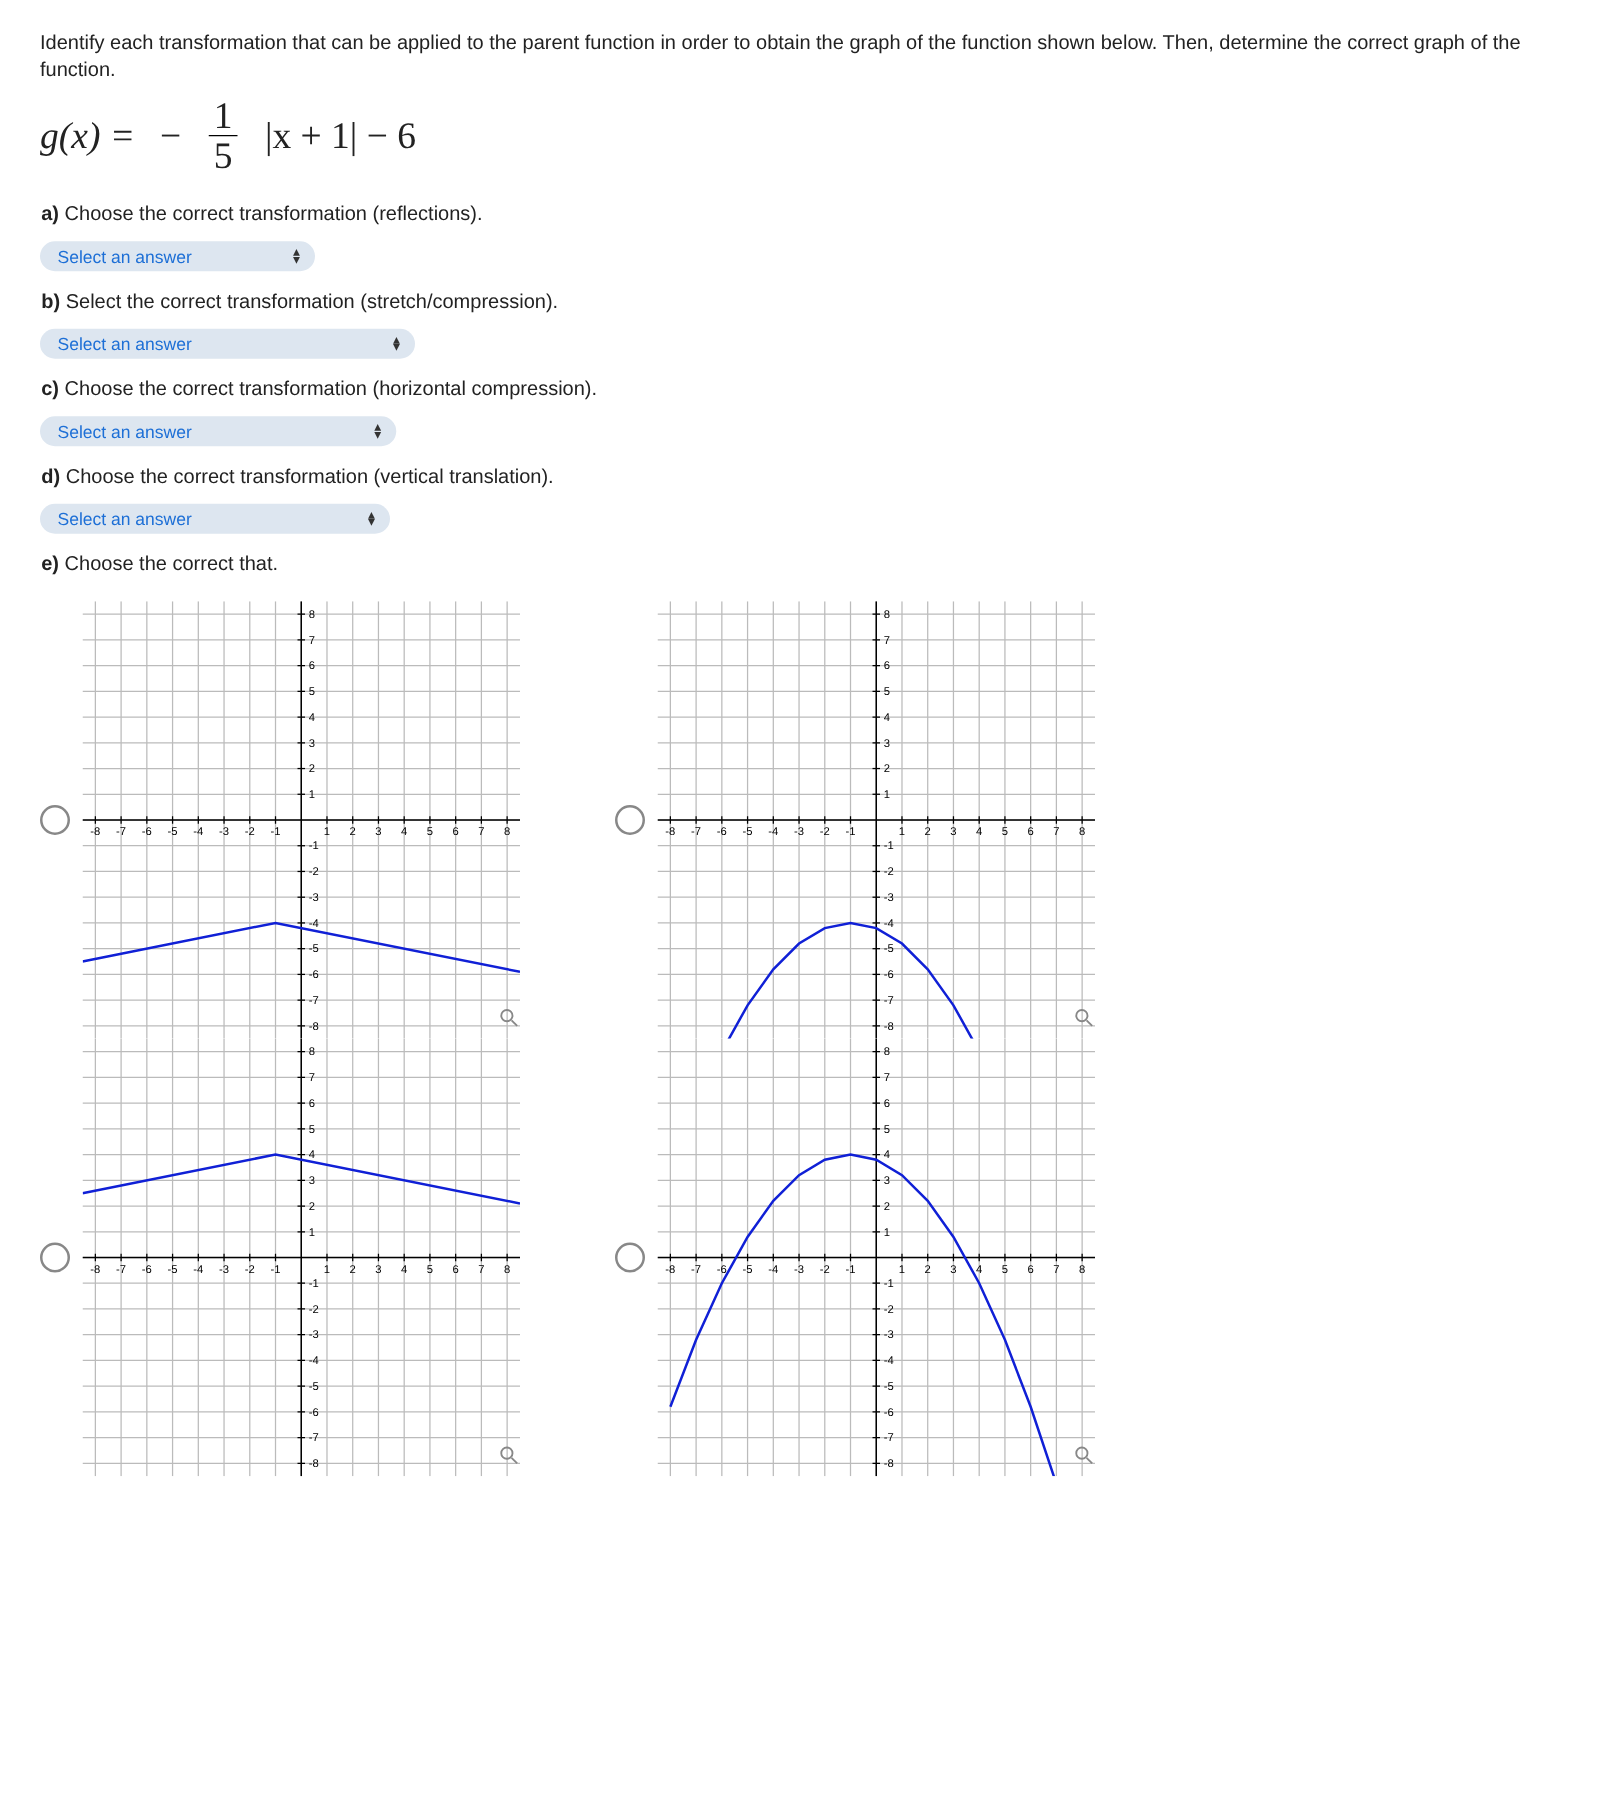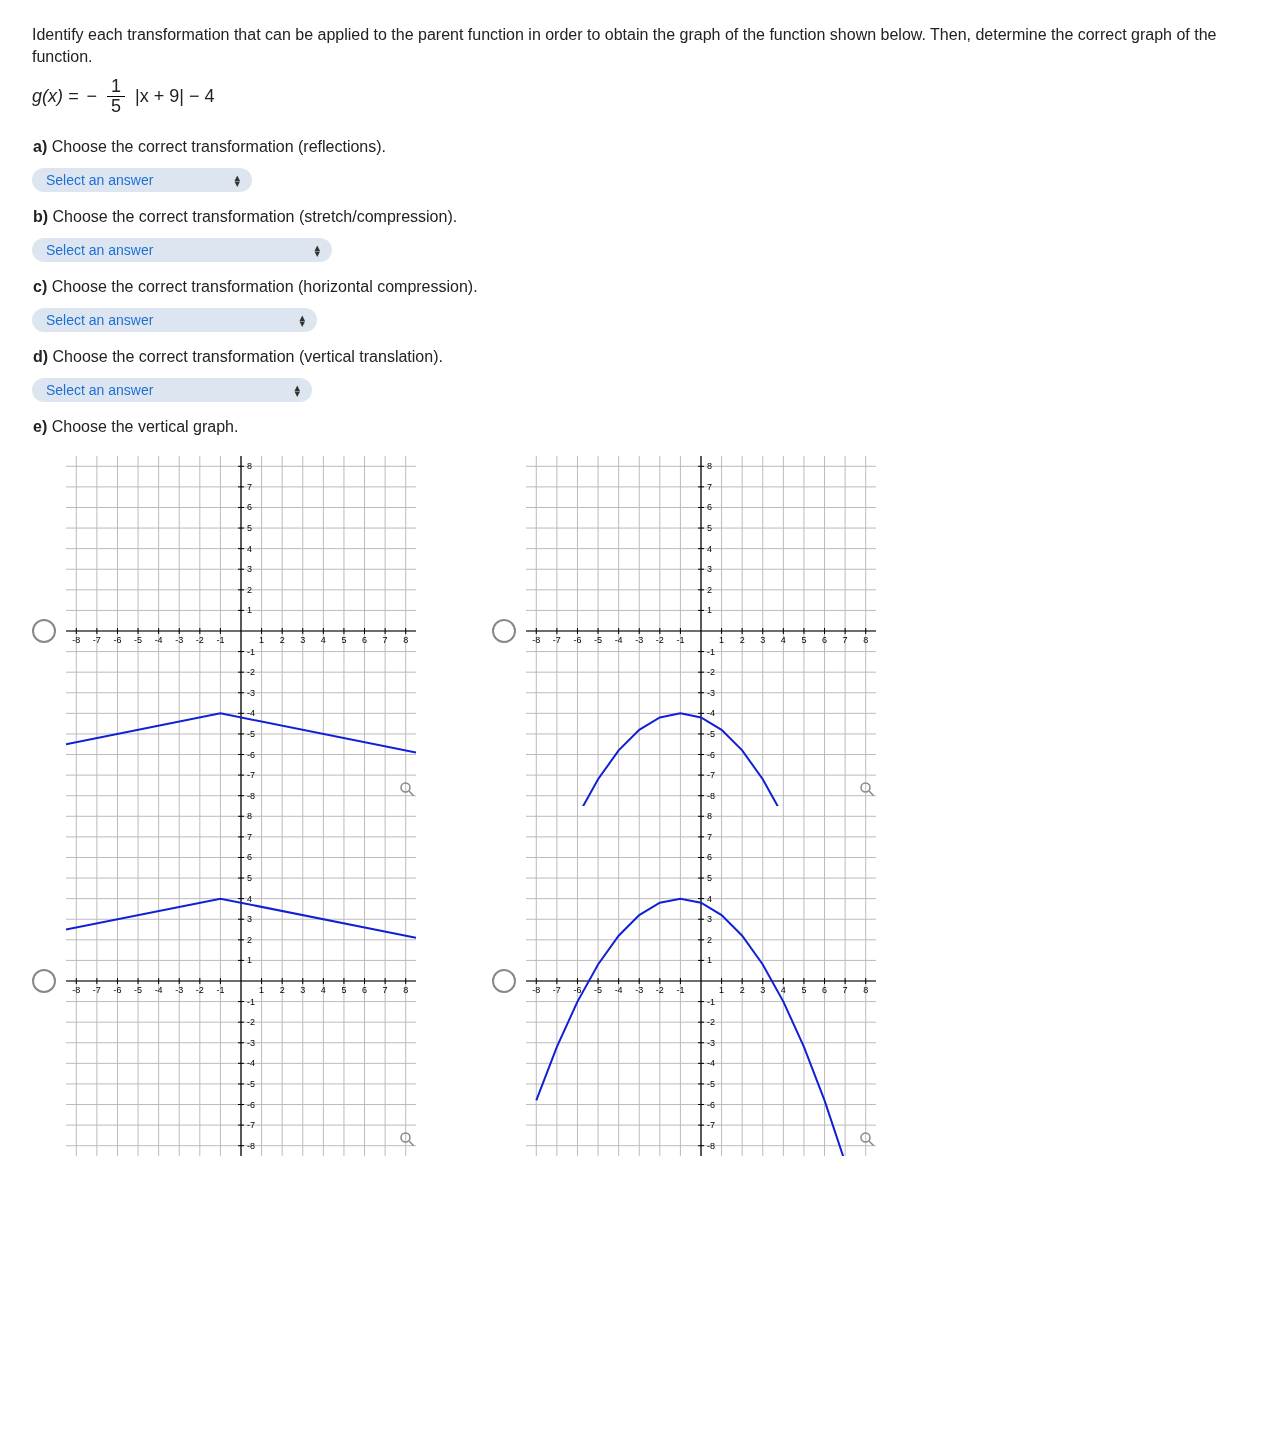--- a/index.html
+++ b/index.html
@@ -9,26 +9,26 @@
     margin: 0;
     padding: 24px 32px;
     width: 1288px;
     box-sizing: border-box;
   }
   .intro {
     margin-bottom: 6px;
     line-height: 1.4;
   }
   .eqn {
-    font-family: Liberation Sans, sans-serif;
-    font-size: 18px;
+    font-family: Liberation Serif, serif;
+    font-size: 30px;
     margin: 8px 0 22px 0;
     display: flex;
     align-items: center;
-    gap: 8px;
+    gap: 20px;
   }
   .frac {
     display: inline-flex;
     flex-direction: column;
     align-items: center;
     vertical-align: middle;
     margin: 0 2px;
     line-height: 1.05;
   }
   .frac .num { border-bottom: 1.2px solid #000; padding: 0 4px; }
@@ -109,35 +109,35 @@
 
 <div class="intro">Identify each transformation that can be applied to the parent function in order to obtain the graph of the function shown below. Then, determine the correct graph of the function.</div>
 
 <div class="eqn">
   <span style="font-style:italic">g(x) = </span>
   <span>−</span>
   <span class="frac">
     <span class="num">1</span>
     <span class="den">5</span>
   </span>
-  <span>|x + 9| − 4</span>
+  <span>|x + 1| − 6</span>
 </div>
 
 
 <div class="part">
   <span class="part-label">a)</span><span> Choose the correct transformation (reflections).</span>
 </div>
 <div class="select-pill" style="min-width: 220px;">
   <span>Select an answer</span>
   <span class="chev">▴<br>▾</span>
 </div>
 
 
 <div class="part">
-  <span class="part-label">b)</span><span> Choose the correct transformation (stretch/compression).</span>
+  <span class="part-label">b)</span><span> Select the correct transformation (stretch/compression).</span>
 </div>
 <div class="select-pill" style="min-width:300px">
   <span>Select an answer</span>
   <span class="chev">▴<br>▾</span>
 </div>
 
 
 <div class="part">
   <span class="part-label">c)</span><span> Choose the correct transformation (horizontal compression).</span>
 </div>
@@ -150,21 +150,21 @@
 <div class="part">
   <span class="part-label">d)</span><span> Choose the correct transformation (vertical translation).</span>
 </div>
 <div class="select-pill" style="min-width:280px">
   <span>Select an answer</span>
   <span class="chev">▴<br>▾</span>
 </div>
 
 
 <div class="part">
-  <span class="part-label">e)</span><span> Choose the vertical graph.</span>
+  <span class="part-label">e)</span><span> Choose the correct that.</span>
 </div>
 
 <div class="graphs">
   <div class="graph-option">
     <div class="radio"></div>
     <div class="graph-box">
       <svg id="svg-A" width="350" height="350">
           <g class="grid">
             <line x1="10.294117647058824" x2="10.294117647058824" y1="0" y2="350"></line>
             <line x1="30.88235294117647" x2="30.88235294117647" y1="0" y2="350"></line>

